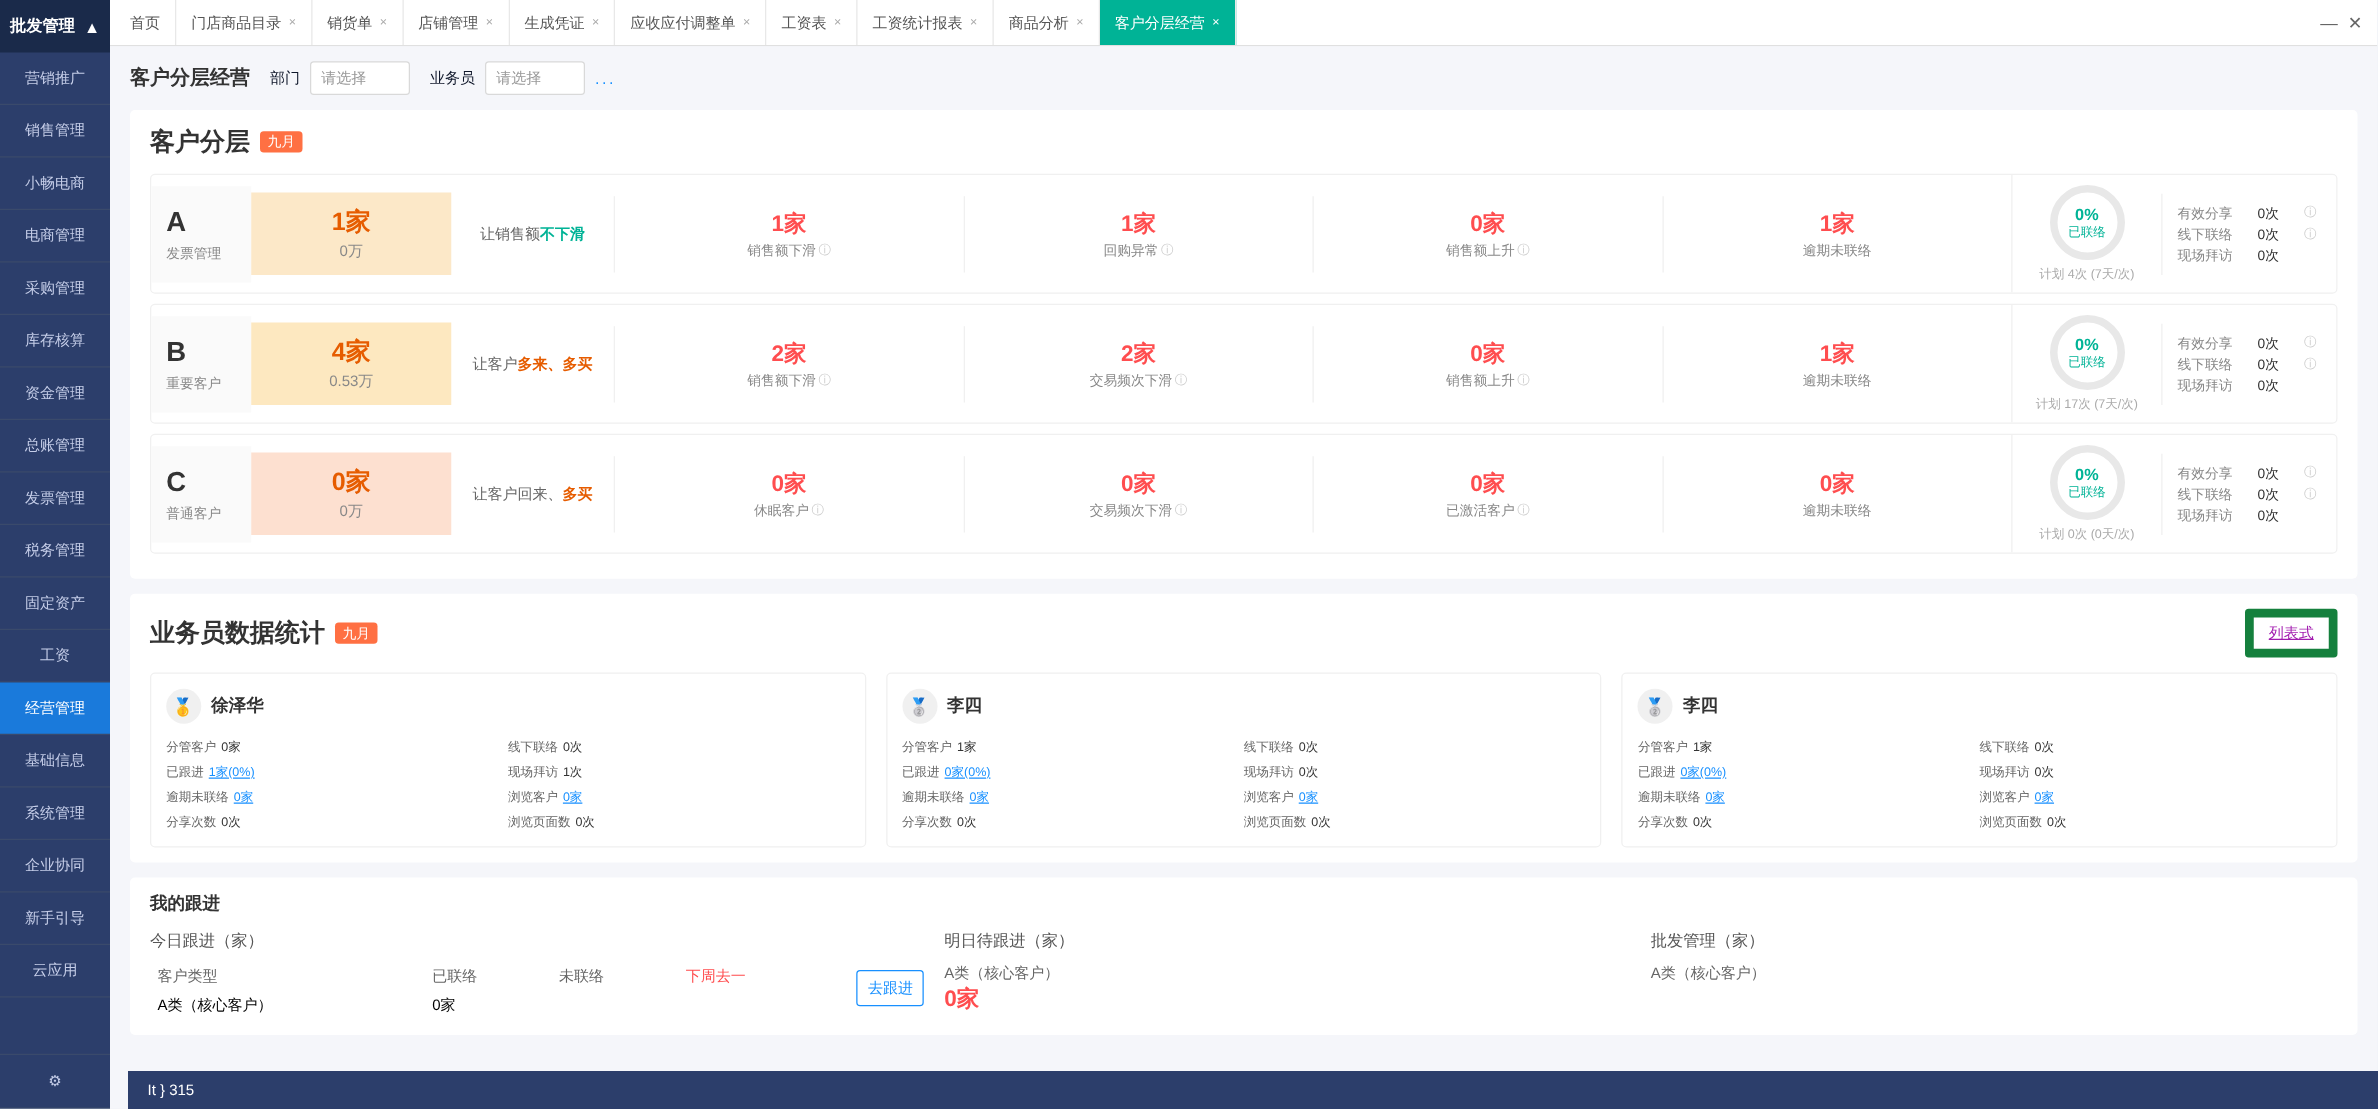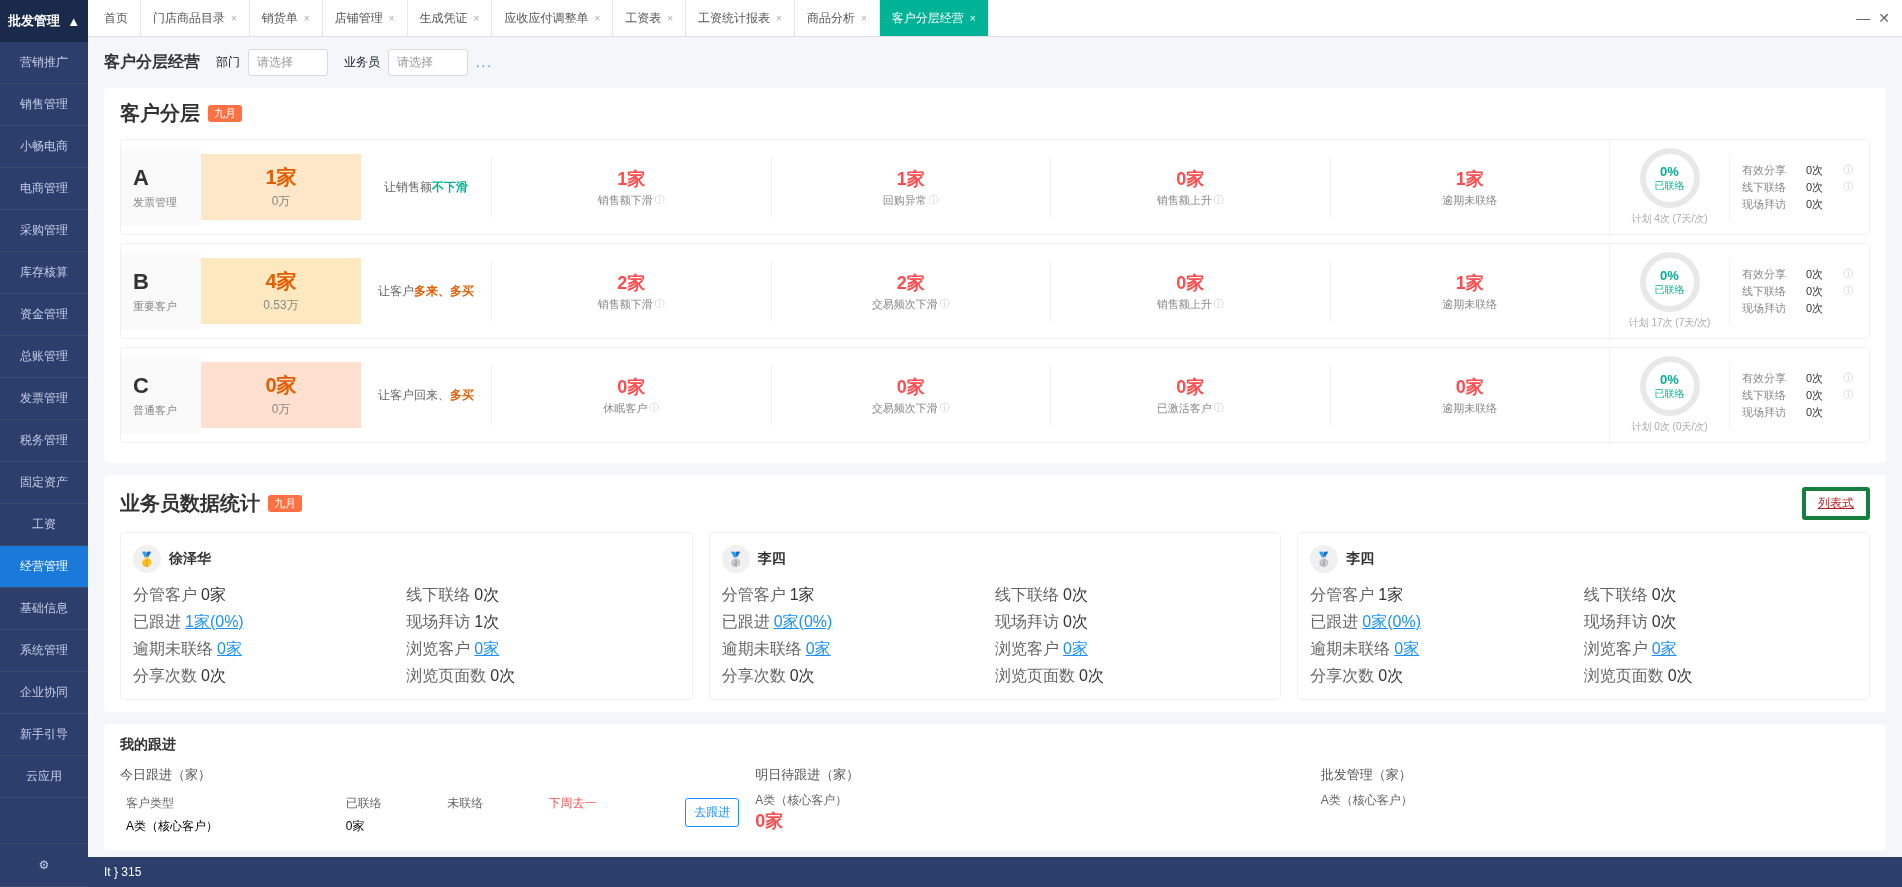--- a/index.html
+++ b/index.html
@@ -260,22 +260,22 @@
       margin-bottom: 12px;
     }
     .biz-header {
       display: flex;
       align-items: center;
       justify-content: space-between;
       margin-bottom: 12px;
     }
     .biz-title-area { display: flex; align-items: center; gap: 8px; }
     .list-btn {
-      border: 4px solid #15803d;
-      color: #b91c1c;
+      border: 7px solid #15803d;
+      color: #a21caf;
       background: #fff;
       border-radius: 3px;
       padding: 4px 12px;
       font-size: 12px;
       cursor: pointer;
       text-decoration: underline;
     }
 
     .biz-grid {
       display: grid;
@@ -306,21 +306,21 @@
     .biz-name { font-size: 14px; font-weight: bold; color: #333; }
     .biz-stats-grid {
       display: grid;
       grid-template-columns: 1fr 1fr;
       gap: 6px 0;
     }
     .biz-stat-row {
       display: flex;
       align-items: center;
       gap: 4px;
-      font-size: 16px;
+      font-size: 10px;
       color: #666;
     }
     .biz-stat-val { color: #1890ff; text-decoration: underline; cursor: pointer; }
     .biz-stat-val.normal { color: #333; text-decoration: none; }
 
     
     .follow-section {
       background: #fff;
       border-radius: 4px;
       padding: 12px 16px;
@@ -342,21 +342,21 @@
       padding: 5px 8px;
       font-size: 12px;
       cursor: pointer;
       white-space: nowrap;
       margin-top: 4px;
     }
 
     .bottom-bar {
       position: fixed;
       bottom: 0;
-      left: 88px;
+      left: 102px;
       right: 0;
       background: #2c3e6b;
       color: #fff;
       padding: 8px 16px;
       font-size: 12px;
       display: flex;
       align-items: center;
     }
   </style>
 </head>

